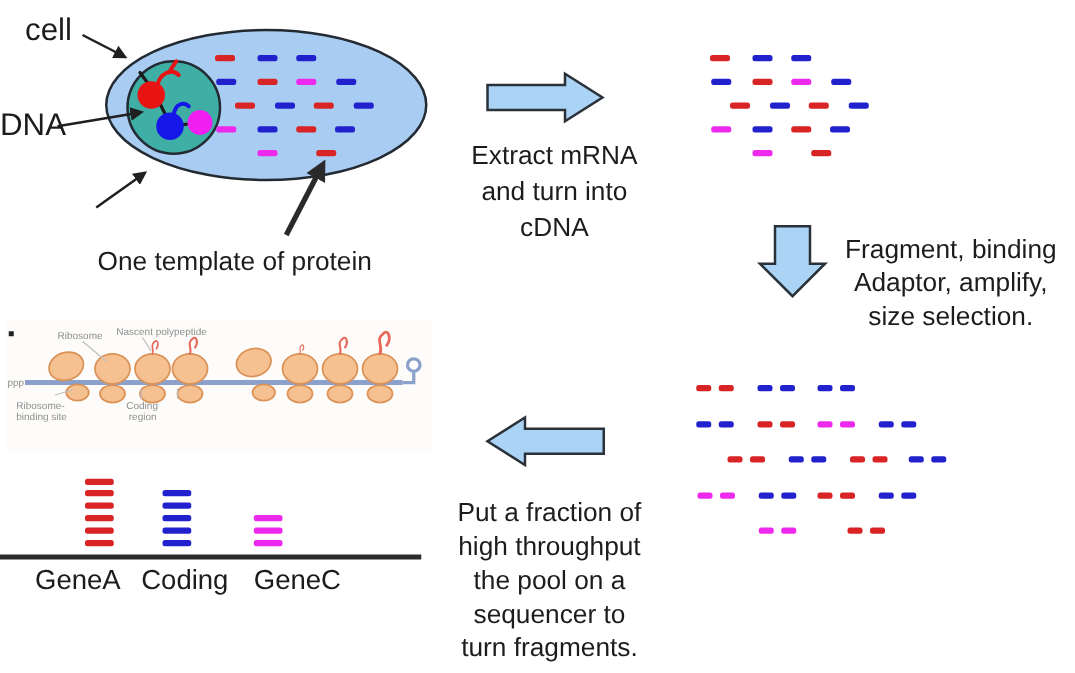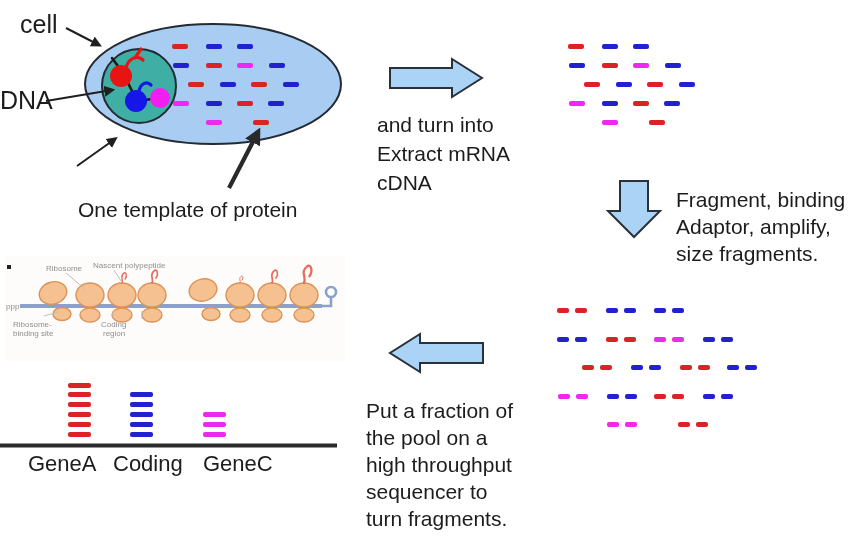--- a/index.html
+++ b/index.html
@@ -17,21 +17,21 @@
   .ptr-thick{stroke:#2a2a2a;stroke-width:4.2;fill:none;}
   .block-arrow{fill:var(--arrow-fill);stroke:var(--arrow-outline);stroke-width:2;stroke-linejoin:miter;}
   .ribo{fill:var(--ribosome-fill);stroke:var(--ribosome-outline);stroke-width:1.4;}
   .nascent{fill:none;stroke:var(--nascent-red);stroke-width:1.7;stroke-linecap:round;}
   .strand{fill:none;stroke:var(--mrna-strand);stroke-width:4;}
   .strand-thin{fill:none;stroke:var(--mrna-strand);stroke-width:2.6;}
   .fig-label{font-size:8px;fill:var(--figure-label);}
   .fig-conn{stroke:#bfbfbf;stroke-width:1;fill:none;}
   .baseline{stroke:var(--baseline);stroke-width:4;}
   .dash{position:absolute;border-radius:2px;}
-  .txt{position:absolute;white-space:nowrap;}
+  .txt{position:absolute;white-space:nowrap;text-align:center;}
   .label-big{font-size:25px;}
   .caption{font-size:21px;line-height:27px;}
   .caption.extract{line-height:29px;}
   .gene-label{font-size:22px;}
 </style>
 </head>
 <body>
 
 <div id="stage">
 
@@ -203,35 +203,35 @@
     </div>
 
   <div class="txt label-big" style="left:20px;top:10px;">cell</div>
   <div class="txt label-big" style="left:0px;top:86px;">DNA</div>
 
   <div class="txt caption" style="left:78px;top:196px;">
     <div>One template of protein</div>
   </div>
 
   <div class="txt caption extract" style="left:377px;top:110px;">
+    <div>Extract mRNA</div>
     <div>and turn into</div>
-    <div>Extract mRNA</div>
     <div>cDNA</div>
   </div>
 
   <div class="txt caption" style="left:676px;top:186px;">
     <div>Fragment, binding</div>
     <div>Adaptor, amplify,</div>
-    <div>size fragments.</div>
+    <div>size selection.</div>
   </div>
 
   <div class="txt caption" style="left:366px;top:397px;">
     <div>Put a fraction of</div>
+    <div>high throughput</div>
     <div>the pool on a</div>
-    <div>high throughput</div>
     <div>sequencer to</div>
     <div>turn fragments.</div>
   </div>
 
   <div class="txt gene-label" style="left:28px;top:451px;">GeneA</div>
   <div class="txt gene-label" style="left:113px;top:451px;">Coding</div>
   <div class="txt gene-label" style="left:203px;top:451px;">GeneC</div>
 
 </div>
 

